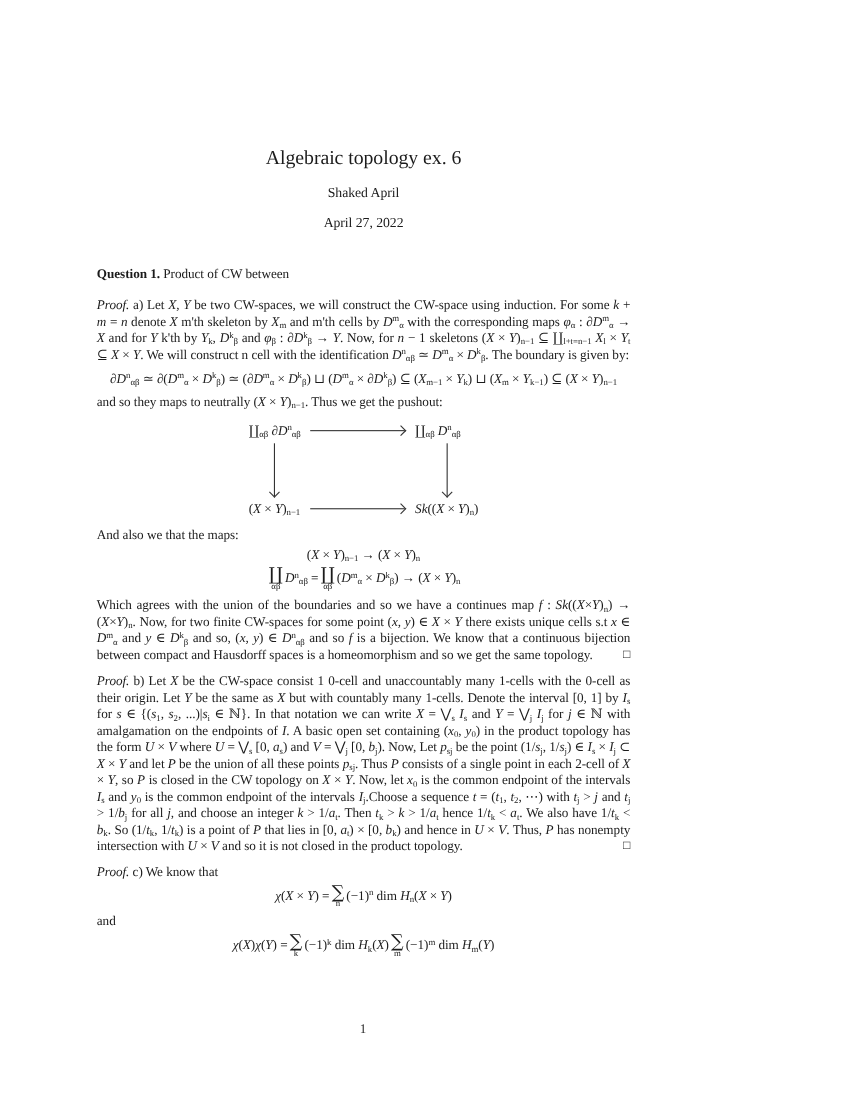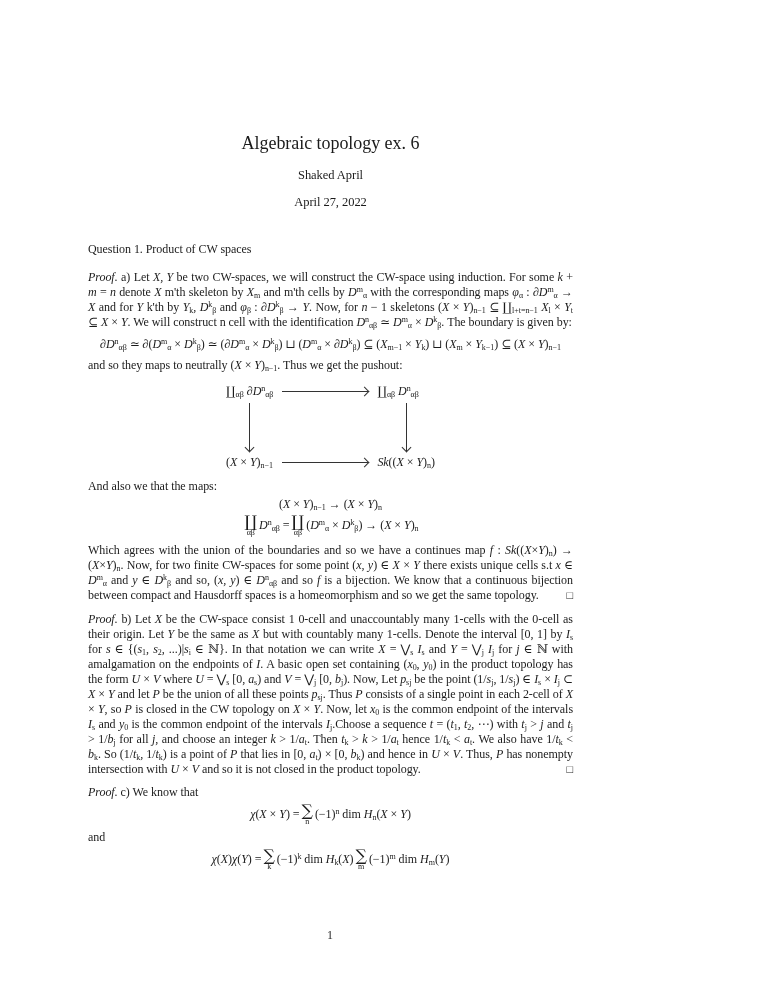--- a/index.html
+++ b/index.html
@@ -13,21 +13,21 @@
     font-family:"Liberation Serif","DejaVu Serif","DejaVu Sans",serif;
     font-size:12px;
     line-height:15px;
     letter-spacing:-0.05px;
     overflow:hidden;
   }
   .title{font-size:18px;line-height:22px;text-align:center;font-weight:400;margin:0 0 14px 0;}
   .author{font-size:12.5px;text-align:center;margin:0 0 12px 0;}
   .date{font-size:12.5px;text-align:center;margin:0;}
   .question{margin:32px 0 0 0;}
-  .qlabel{font-weight:normal;}
+  .qlabel{font-weight:bold;}
   .para{margin:13px 0 0 0;text-align:justify;}
   .para i, .displaymath i{font-style:italic;}
   sup{font-size:8px;line-height:0;vertical-align:baseline;position:relative;top:-0.45em;}
   sub{font-size:8px;line-height:0;vertical-align:baseline;position:relative;top:0.28em;}
   .displaymath{margin:7px 0 6px 0;text-align:center;white-space:nowrap;}
   .eqflex{display:flex;justify-content:center;align-items:center;}
   .bigwrap{display:inline-flex;flex-direction:column;align-items:center;margin:0 2px;}
   .bigsym{font-size:16px;line-height:15px;font-family:"DejaVu Serif","DejaVu Sans",serif;}
   .bigsub{font-size:8px;line-height:8px;}
   .diagram{
@@ -58,21 +58,21 @@
 </style>
 </head>
 <body>
 
 <div class="page">
 
   <div class="title">Algebraic topology ex. 6</div>
   <div class="author">Shaked April</div>
   <div class="date">April 27, 2022</div>
 
-  <p class="question"><span class="qlabel">Question 1.</span> <span>Product of CW spaces</span></p>
+  <p class="question"><span class="qlabel">Question 1.</span> <span>Product of CW between</span></p>
 
   <p class="para"><i>Proof.</i> a) Let <i>X, Y</i> be two CW-spaces, we will construct the CW-space using induction. For some <i>k</i> + <i>m</i> = <i>n</i> denote <i>X</i> m'th skeleton by <i>X</i><sub>m</sub> and m'th cells by <i>D</i><sup>m</sup><sub>α</sub> with the corresponding maps <i>φ</i><sub>α</sub> : ∂<i>D</i><sup>m</sup><sub>α</sub> → <i>X</i> and for <i>Y</i> k'th by <i>Y</i><sub>k</sub>, <i>D</i><sup>k</sup><sub>β</sub> and <i>φ</i><sub>β</sub> : ∂<i>D</i><sup>k</sup><sub>β</sub> → <i>Y</i>. Now, for <i>n</i> − 1 skeletons (<i>X</i> × <i>Y</i>)<sub>n−1</sub> ⊆ ∐<sub>l+t=n−1</sub> <i>X</i><sub>l</sub> × <i>Y</i><sub>t</sub> ⊆ <i>X</i> × <i>Y</i>. We will construct n cell with the identification <i>D</i><sup>n</sup><sub>αβ</sub> ≃ <i>D</i><sup>m</sup><sub>α</sub> × <i>D</i><sup>k</sup><sub>β</sub>. The boundary is given by:</p>
 
   <div class="displaymath">∂<i>D</i><sup>n</sup><sub>αβ</sub> ≃ ∂(<i>D</i><sup>m</sup><sub>α</sub> × <i>D</i><sup>k</sup><sub>β</sub>) ≃ (∂<i>D</i><sup>m</sup><sub>α</sub> × <i>D</i><sup>k</sup><sub>β</sub>) ⊔ (<i>D</i><sup>m</sup><sub>α</sub> × ∂<i>D</i><sup>k</sup><sub>β</sub>) ⊆ (<i>X</i><sub>m−1</sub> × <i>Y</i><sub>k</sub>) ⊔ (<i>X</i><sub>m</sub> × <i>Y</i><sub>k−1</sub>) ⊆ (<i>X</i> × <i>Y</i>)<sub>n−1</sub></div>
 
   <p class="para" style="margin-top:5px;">and so they maps to neutrally (<i>X</i> × <i>Y</i>)<sub>n−1</sub>. Thus we get the pushout:</p>
 
   <div class="diagram">
     <div class="dcell">∐<sub>αβ</sub> ∂<i>D</i><sup>n</sup><sub>αβ</sub></div>
     <div class="harrow"></div>

